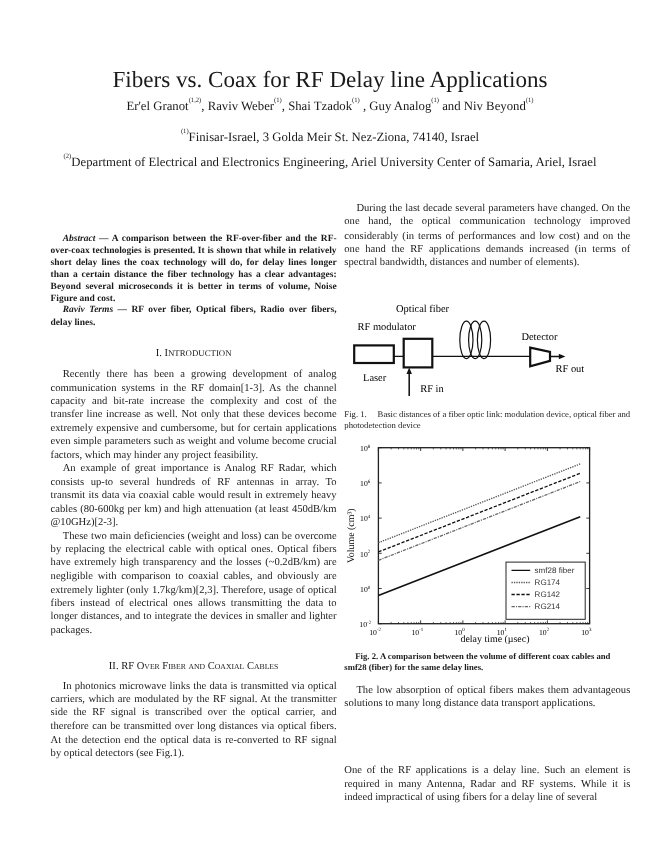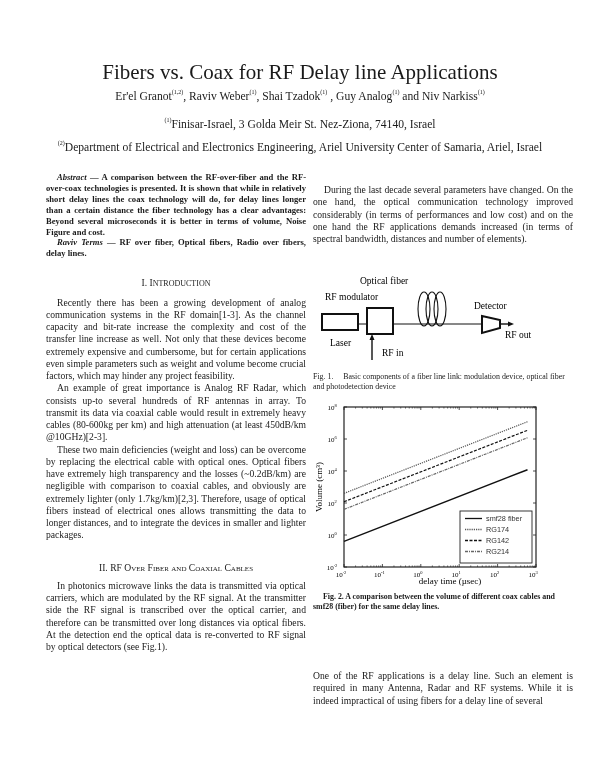--- a/index.html
+++ b/index.html
@@ -7,40 +7,40 @@
          font-family:"Liberation Serif", "DejaVu Serif", serif; color:#1a1a1a; }
   .title { position:absolute; top:60px; left:0; width:600px; text-align:center; font-size:21px; }
   .authors { position:absolute; top:90px; left:0; width:600px; text-align:center; font-size:11.6px; }
   .aff1 { position:absolute; top:118px; left:0; width:600px; text-align:center; font-size:11.6px; }
   .aff2 { position:absolute; top:141px; left:0; width:600px; text-align:center; font-size:11.6px; }
   sup { font-size:6px; vertical-align:top; position:relative; top:-1px; }
   .col { position:absolute; width:260px; font-size:9.65px; line-height:12.25px; text-align:justify; }
   .col p { margin:0; text-indent:11px; }
   .left { left:46px; }
   .right { left:313px; }
-  .abstract { font-weight:bold; font-size:8.6px; line-height:10.9px; }
+  .abstract { font-weight:bold; font-size:8.6px; line-height:10.9px;margin-top:39px; }
   .abstract i { font-weight:bold; }
   .section-h { text-align:center; font-size:9.6px; margin:0; text-indent:0 !important; }
   .sc { font-variant:small-caps;margin-top:12px; }
   .caption { font-size:7.9px; line-height:10px; text-align:left; }
   .caption p { text-indent:0; }
   svg text { font-family:"Liberation Serif", serif; }
   .lg { font-family:"Liberation Sans", sans-serif; }
 </style>
 </head>
 <body>
 
 <div class="title">Fibers vs. Coax for RF Delay line Applications</div>
 
 <div class="authors">
   <span>Er'el Granot</span><sup>(1,2)</sup>,
   <span>Raviv Weber</span><sup>(1)</sup>,
   <span>Shai Tzadok</span><sup>(1)</sup> ,
   <span>Guy Analog</span><sup>(1)</sup> and
-  <span>Niv Narkiss</span><sup>(1)</sup>
+  <span>Niv Beyond</span><sup>(1)</sup>
 </div>
 
 <div class="aff1">
   <sup>(1)</sup><span>Finisar-Israel, 3 Golda Meir St. Nez-Ziona, 74140, Israel</span>
 </div>
 <div class="aff2">
   <sup>(2)</sup><span>Department of Electrical and Electronics Engineering, Ariel University Center of Samaria, Ariel, Israel</span>
 </div>
 
 <div class="col left" style="top:172px;">
@@ -82,21 +82,21 @@
   <ellipse cx="122" cy="37" rx="6" ry="17" fill="none" stroke="#111" stroke-width="1.1"></ellipse>
   <ellipse cx="130" cy="37" rx="6" ry="17" fill="none" stroke="#111" stroke-width="1.1"></ellipse>
 
   <polygon points="172,44 190,48 190,56 172,61" fill="none" stroke="#111" stroke-width="2"></polygon>
   <line x1="190" y1="52" x2="200" y2="52" stroke="#111" stroke-width="1.4"></line>
   <polygon points="204,52 198,49.5 198,54.5" fill="#111"></polygon>
   <text x="195" y="66" font-size="9.5">RF out</text>
 </svg>
 
 <div class="col right caption" style="top:372px;">
-  <p><span>Fig. 1.</span>&nbsp;&nbsp;&nbsp;&nbsp;&nbsp;<span>Basic components of a fiber line link: modulation device, optical fiber and photodetection device</span></p>
+  <p><span>Fig. 1.</span>&nbsp;&nbsp;&nbsp;&nbsp;&nbsp;<span>Basic distances of a fiber optic link: modulation device, optical fiber and photodetection device</span></p>
 </div>
 
 <svg id="chart" style="position:absolute; left:310px; top:398px;" width="260" height="190" viewBox="0 0 260 190">
   <g id="chart-layer">
       <rect x="34" y="9" width="192" height="160" fill="none" stroke="#222" stroke-width="1.2"></rect>
       <line x1="34" y1="169" x2="34" y2="166" stroke="#222" stroke-width="0.8"></line>
       <line x1="34" y1="9" x2="34" y2="12" stroke="#222" stroke-width="0.8"></line>
       <line x1="45.559551833496876" y1="169" x2="45.559551833496876" y2="167.4" stroke="#222" stroke-width="0.6"></line>
       <line x1="45.559551833496876" y1="9" x2="45.559551833496876" y2="10.6" stroke="#222" stroke-width="0.6"></line>
       <line x1="52.321456181235035" y1="169" x2="52.321456181235035" y2="167.4" stroke="#222" stroke-width="0.6"></line>
@@ -227,14 +227,15 @@
     </g>
   <text x="140" y="186" font-size="9" text-anchor="middle">delay time (µsec)</text>
   <text x="0" y="0" font-size="9" text-anchor="middle" transform="translate(12,89) rotate(-90)">Volume (cm³)</text>
 </svg>
 
 <div class="col right caption" style="top:592px; text-indent:10px;">
   <p style="text-indent:10px;font-weight:bold;">Fig. 2. A comparison between the volume of different coax cables and smf28 (fiber) for the same delay lines.</p>
 </div>
 
 <div class="col right" style="top:622px;">
+  <p>The low absorption of optical fibers makes them advantageous solutions to many long distance data transport applications.</p>
   <p style="text-indent:0;margin-top:48px;">One of the RF applications is a delay line. Such an element is required in many Antenna, Radar and RF systems. While it is indeed impractical of using fibers for a delay line of several</p>
 </div>
 
 </body></html>

